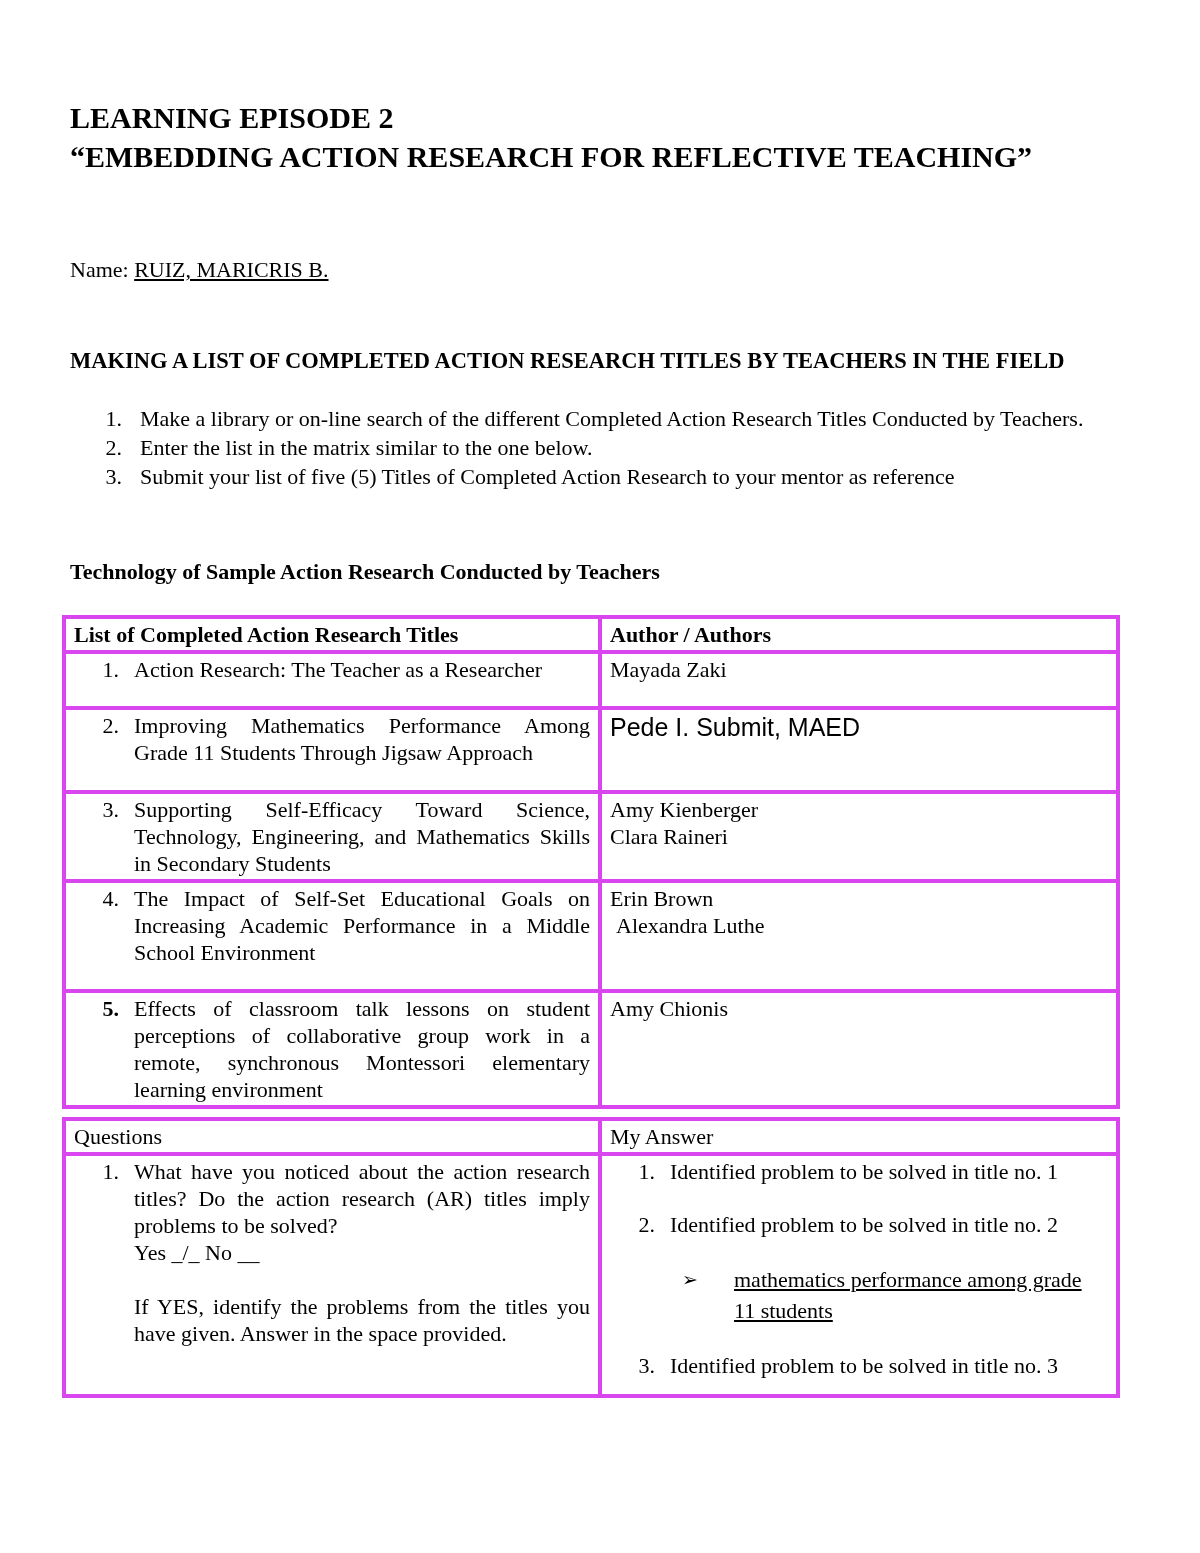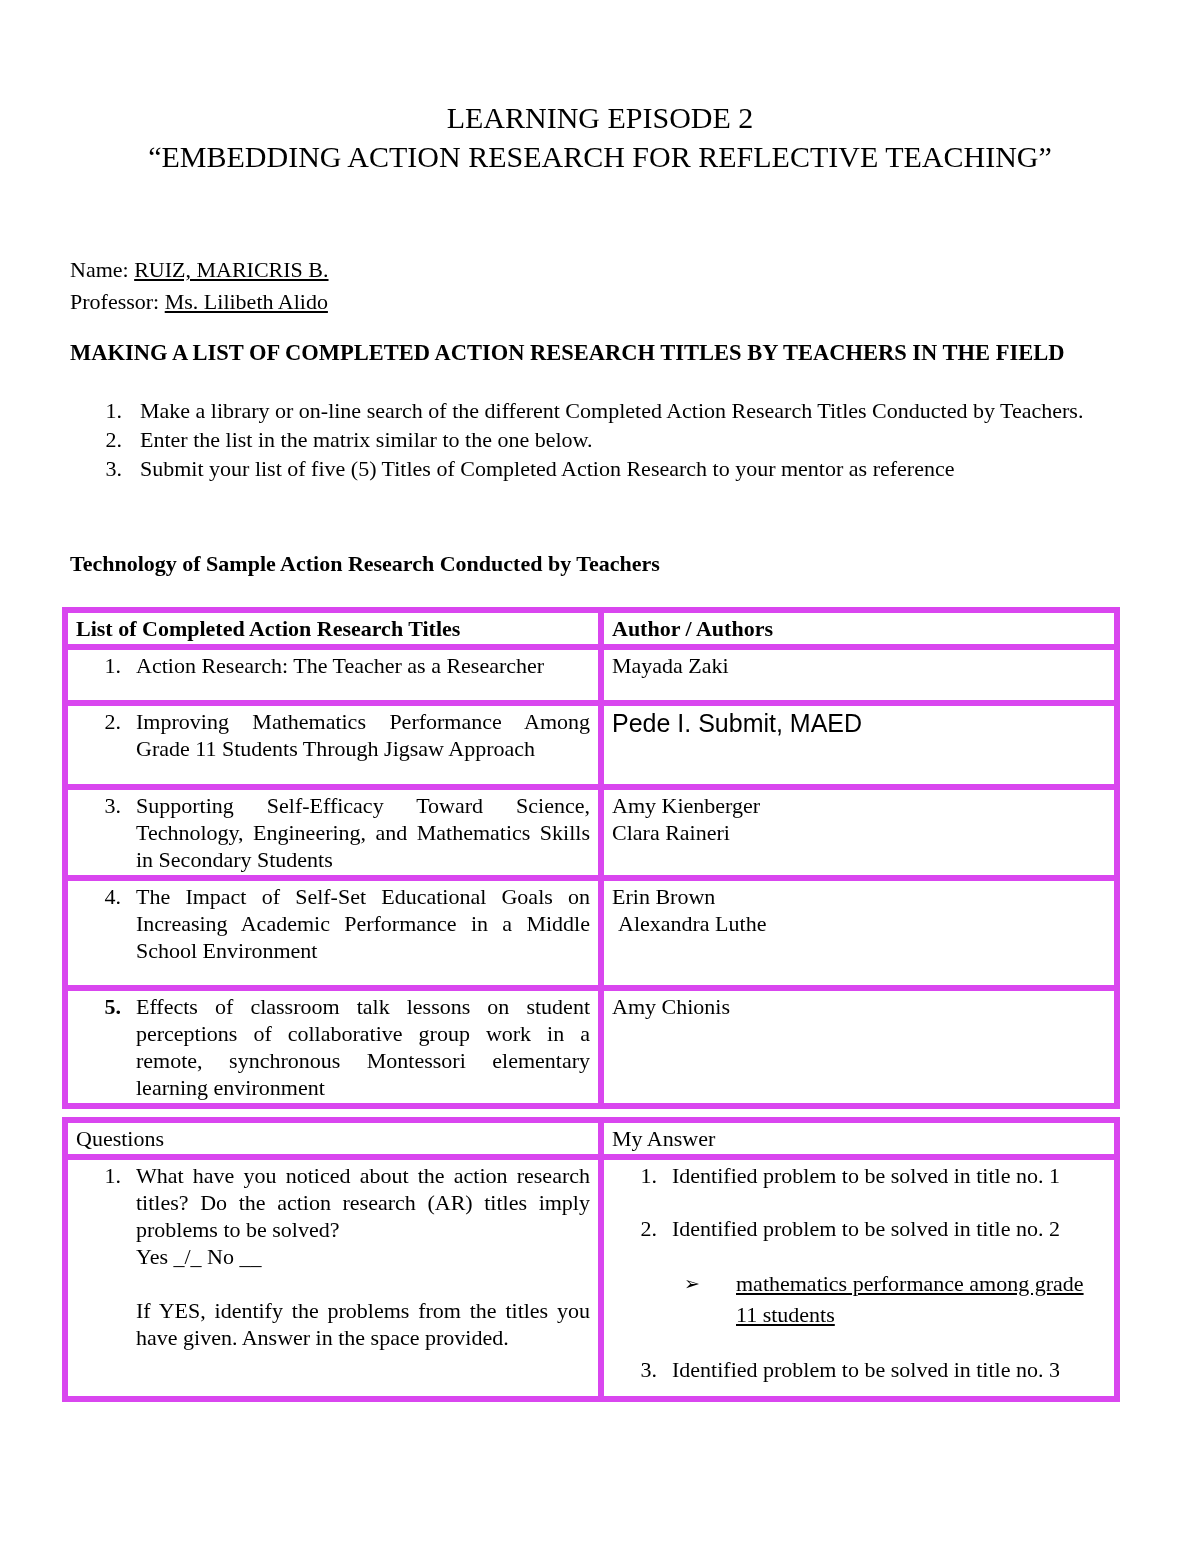--- a/index.html
+++ b/index.html
@@ -11,36 +11,35 @@
     color: #000000;
     font-family: "Liberation Serif", "DejaVu Serif", serif;
     font-size: 22px;
     overflow: hidden;
   }
   .content { padding: 0 70px; }
 
   
   .doc-title {
     padding-top: 98px;
-    text-align: center;
-    font-weight: normal;
+    font-weight: bold;
     font-size: 30px;
     line-height: 39px;
   }
 
   
   .info-block { margin-top: 78px; line-height: 32px; }
   .info-row { display: flex; }
   .info-left { width: 555px; }
   .info-right { flex: 1; }
   .u { text-decoration: underline; }
 
   
   .section-heading {
-    margin-top: 20px;
+    margin-top: 60px;
     font-weight: bold;
     font-size: 22.5px;
     line-height: 30px;
   }
 
   
   .instructions { margin-top: 28px; line-height: 29px; }
   .li { display: flex; }
   .li-num { flex: 0 0 52px; text-align: right; }
   .li-text { flex: 1; margin-left: 18px; }
@@ -54,21 +53,21 @@
   }
 
   
   table {
     border-collapse: collapse;
     width: 1058px;
     margin-left: -8px;
     table-layout: fixed;
   }
   td, th {
-    border: 6px solid #d946ef;
+    border: 4px solid #d946ef;
     vertical-align: top;
     padding: 2px 8px;
     font-size: 22px;
     line-height: 27px;
     font-weight: normal;
     text-align: left;
   }
   .research-table { margin-top: 28px; border: 3px solid #000; }
   .research-table th { font-weight: bold; }
   .col-titles { width: 536px; }
@@ -115,21 +114,20 @@
     <div class="doc-title">
       <div>LEARNING EPISODE 2</div>
       <div>“EMBEDDING ACTION RESEARCH FOR REFLECTIVE TEACHING”</div>
     </div>
 
     <div class="info-block">
       <div class="info-row">
         <div class="info-left"><span>Name: </span><span class="u">RUIZ, MARICRIS B.</span></div>
       </div>
       <div class="info-row">
-        <div class="info-right"><span>Professor: </span><span class="u">Ms. Lilibeth Alido</span></div>
       </div>
     </div>
 
     <div class="section-heading">MAKING A LIST OF COMPLETED ACTION RESEARCH TITLES BY TEACHERS IN THE FIELD</div>
 
     <div class="instructions">
       <div class="li">
         <span class="li-num">1.</span>
         <span class="li-text just">Make a library or on-line search of the different Completed Action Research Titles Conducted by Teachers.</span>
       </div>

